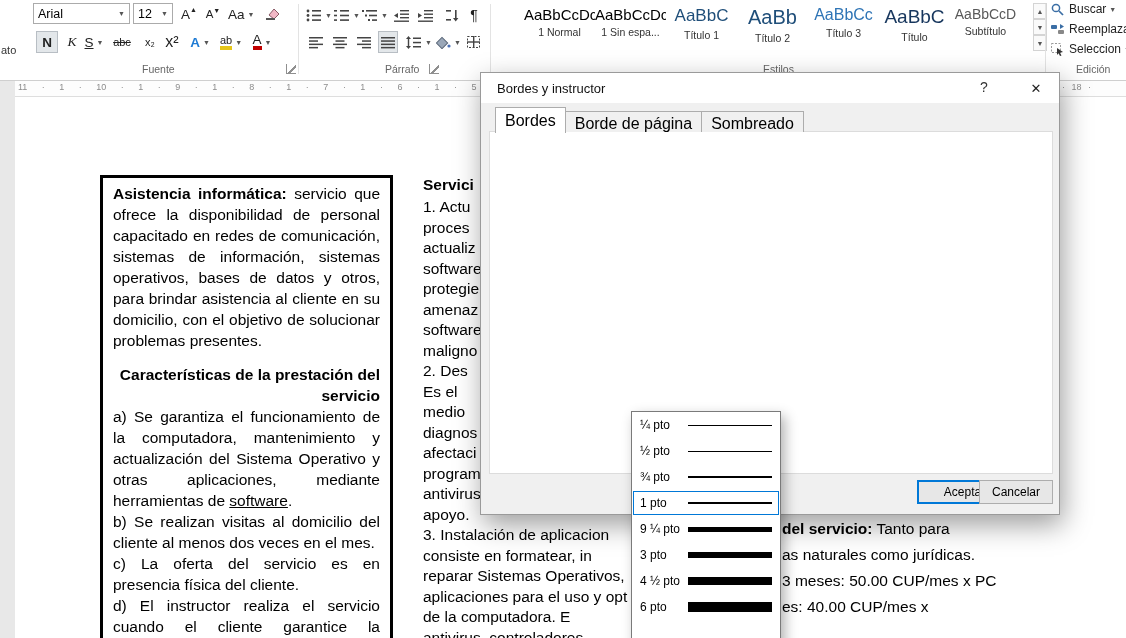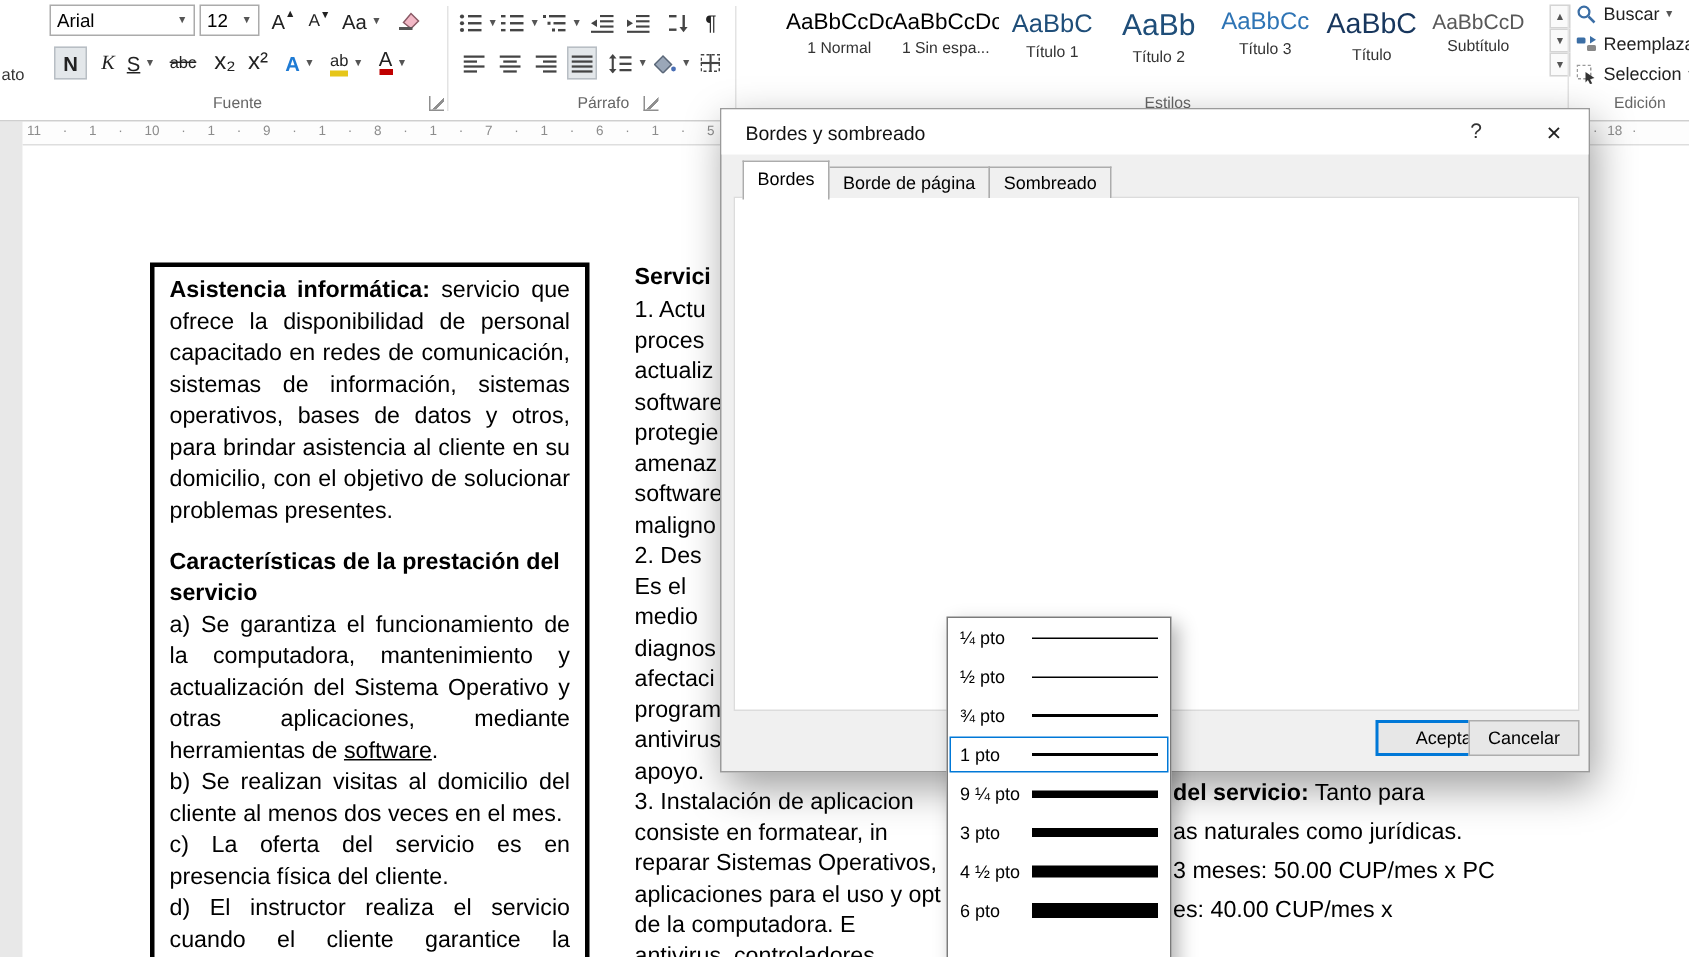--- a/index.html
+++ b/index.html
@@ -54,21 +54,21 @@
   
   .dialog{position:absolute;left:480px;top:72px;width:580px;height:443px;background:#f0f0f0;
           border:1px solid #9a9a9a;box-sizing:border-box;z-index:30;
           box-shadow:3px 10px 26px rgba(0,0,0,.38);font-size:12px}
   .titlebar{position:absolute;left:0;top:0;right:0;height:30px;background:#fff}
   .dlg-title{position:absolute;left:16px;top:8px;font-size:13px;color:#111}
   .help-btn{position:absolute;right:62px;top:6px;width:26px;height:20px;text-align:center;font-size:14px;color:#333}
   .close-btn{position:absolute;right:0;top:0;width:46px;height:30px;display:flex;align-items:center;justify-content:center;
              font-size:13px;color:#222}
   .tabrow{position:absolute;left:14px;top:37px;height:22px;display:flex;align-items:flex-end;z-index:3}
-  .tab{font-size:12px;padding:3px 9px 4px 9px;border:1px solid #acacac;background:#f0f0f0;margin-right:-1px;
+  .tab{font-size:16px;padding:3px 9px 4px 9px;border:1px solid #acacac;background:#f0f0f0;margin-right:-1px;
        border-bottom:none;height:13px}
   .tab.activetab{background:#fff;height:17px;padding-top:4px;position:relative;top:1px}
   .panel{position:absolute;left:8px;top:58px;width:564px;height:343px;background:#fff;border:1px solid #dcdcdc;
          box-sizing:border-box;z-index:1}
   .dlbl{position:absolute;font-size:12px;color:#111}
   .val-row{position:absolute;display:flex;align-items:center}
   .val-icon{width:38px;height:32px;background:#fff;border:1px solid #b5b5b5;box-sizing:border-box;
             display:flex;align-items:center;justify-content:center}
   .val-icon .inner{width:22px;height:18px;box-sizing:border-box}
   .ic-ninguno .inner{border:1px dashed #c2c2c2}
@@ -156,21 +156,21 @@
     <div class="rbtn" style="left:62px;top:31px;font-style:italic;font-family:'Liberation Serif',serif">
       <span>K</span>
     </div>
     <div class="rbtn" style="left:84px;top:31px">
       <span style="text-decoration:underline">S</span>
       <span class="caret">▼</span>
     </div>
     <div class="rbtn" style="left:112px;top:31px;font-size:11px;text-decoration:line-through">
       <span>abc</span>
     </div>
-    <div class="rbtn" style="left:140px;top:31px;font-size:16px">
+    <div class="rbtn" style="left:140px;top:31px;font-size:11px">
       <span>x₂</span>
     </div>
     <div class="rbtn" style="left:162px;top:31px;font-size:16px">
       <span>x²</span>
     </div>
     <div class="rbtn" style="left:190px;top:31px;color:#1f7bd4;font-weight:bold">
       <span>A</span>
       <span class="caret">▼</span>
     </div>
     <div class="rbtn" style="left:220px;top:31px">
@@ -377,21 +377,21 @@
   <div class="ruler">
     <div class="ruler-page"></div>
     <span class="ruler-marks" style="left:18px;word-spacing:12px">11 · 1 · 10 · 1 · 9 · 1 · 8 · 1 · 7 · 1 · 6 · 1 · 5</span>
     <span class="ruler-marks" style="left:1062px;word-spacing:4px">· 18 ·</span>
   </div>
 
   <div class="page"></div>
 
   <div class="leftbox doc-text">
     <p style="margin:0"><b>Asistencia informática:</b><span> servicio que ofrece la disponibilidad de personal capacitado en redes de comunicación, sistemas de información, sistemas operativos, bases de datos y otros, para brindar asistencia al cliente en su domicilio, con el objetivo de solucionar problemas presentes.</span></p>
-    <p style="margin:13px 0 0 0;font-weight:bold;text-align:left">Características de la prestación del servicio</p>
+    <p style="margin:13px 0 0 0;font-weight:bold;text-align:right">Características de la prestación del servicio</p>
     <p style="margin:0"><span>a) Se garantiza el funcionamiento de la computadora, mantenimiento y actualización del Sistema Operativo y otras aplicaciones, mediante herramientas de </span><u>software</u><span>.</span></p>
     <p style="margin:0">b) Se realizan visitas al domicilio del cliente al menos dos veces en el mes.</p>
     <p style="margin:0">c) La oferta del servicio es en presencia física del cliente.</p>
     <p style="margin:0">d) El instructor realiza el servicio cuando el cliente garantice la disponibilidad de la computadora para</p>
   </div>
 
   <div class="midcol" style="top:176px;font-weight:bold">Servici</div>
   <div class="midcol" style="top:197px;line-height:20.5px">1. Actu
 proces
 actualiz
@@ -417,21 +417,21 @@
 
   <div class="rightcol">
     <div><b>del servicio:</b><span> Tanto para</span></div>
     <div>as naturales como jurídicas.</div>
     <div>3 meses: 50.00 CUP/mes x PC</div>
     <div>es: 40.00 CUP/mes x</div>
   </div>
 
   <div class="dialog">
     <div class="titlebar">
-      <span class="dlg-title">Bordes y sombreado</span>
+      <span class="dlg-title">Bordes y instructor</span>
       <span class="help-btn">?</span>
       <span class="close-btn">
           <span>✕</span>
         </span>
     </div>
 
     <div class="tabrow">
       <div class="tab activetab">Bordes</div>
       <div class="tab">Borde de página</div>
       <div class="tab">Sombreado</div>

